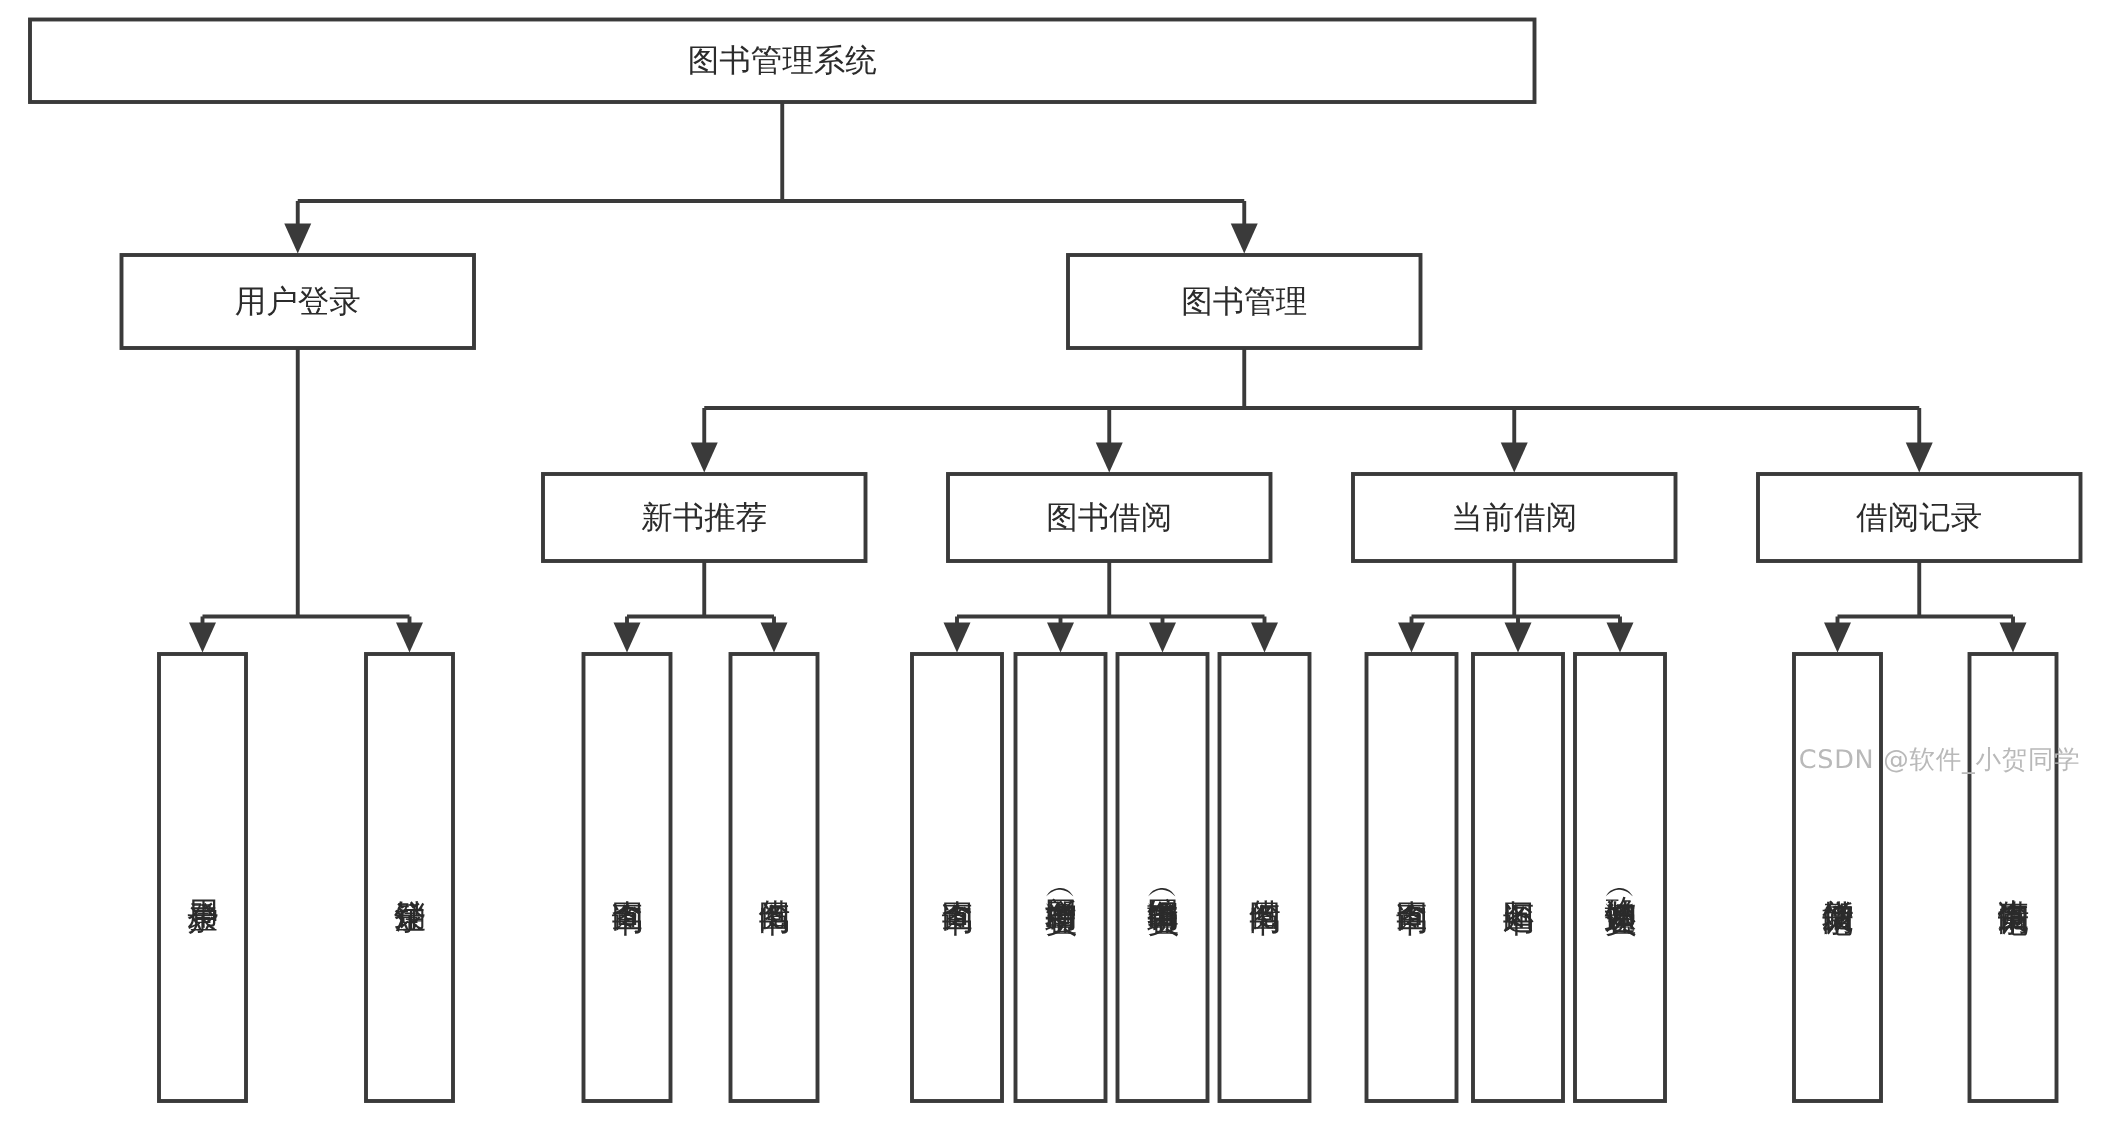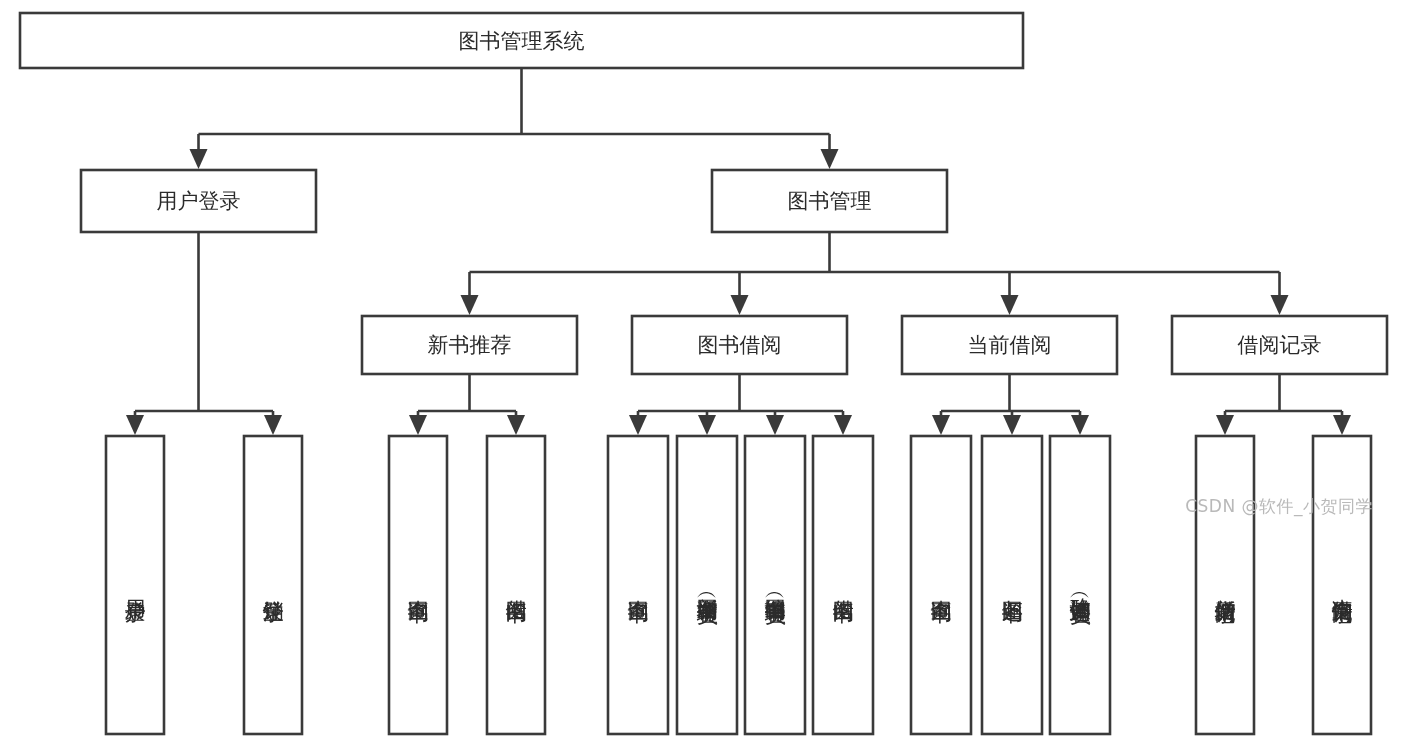--- a/index.html
+++ b/index.html
@@ -58,21 +58,21 @@
     color: #2b2b2b;
     letter-spacing: 1px;
     display: flex;
     align-items: center;
     justify-content: center;
     white-space: pre;
     pointer-events: none;
   }
   .watermark {
     position: absolute;
-    right: 32px;
+    right: 18px;
     bottom: 6px;
     font-family: "DejaVu Sans", "Liberation Sans", sans-serif;
     font-size: 17px;
     color: #b9b9b9;
     letter-spacing: 0.5px;
     white-space: nowrap;
   }
 </style>
 </head>
 <body>

